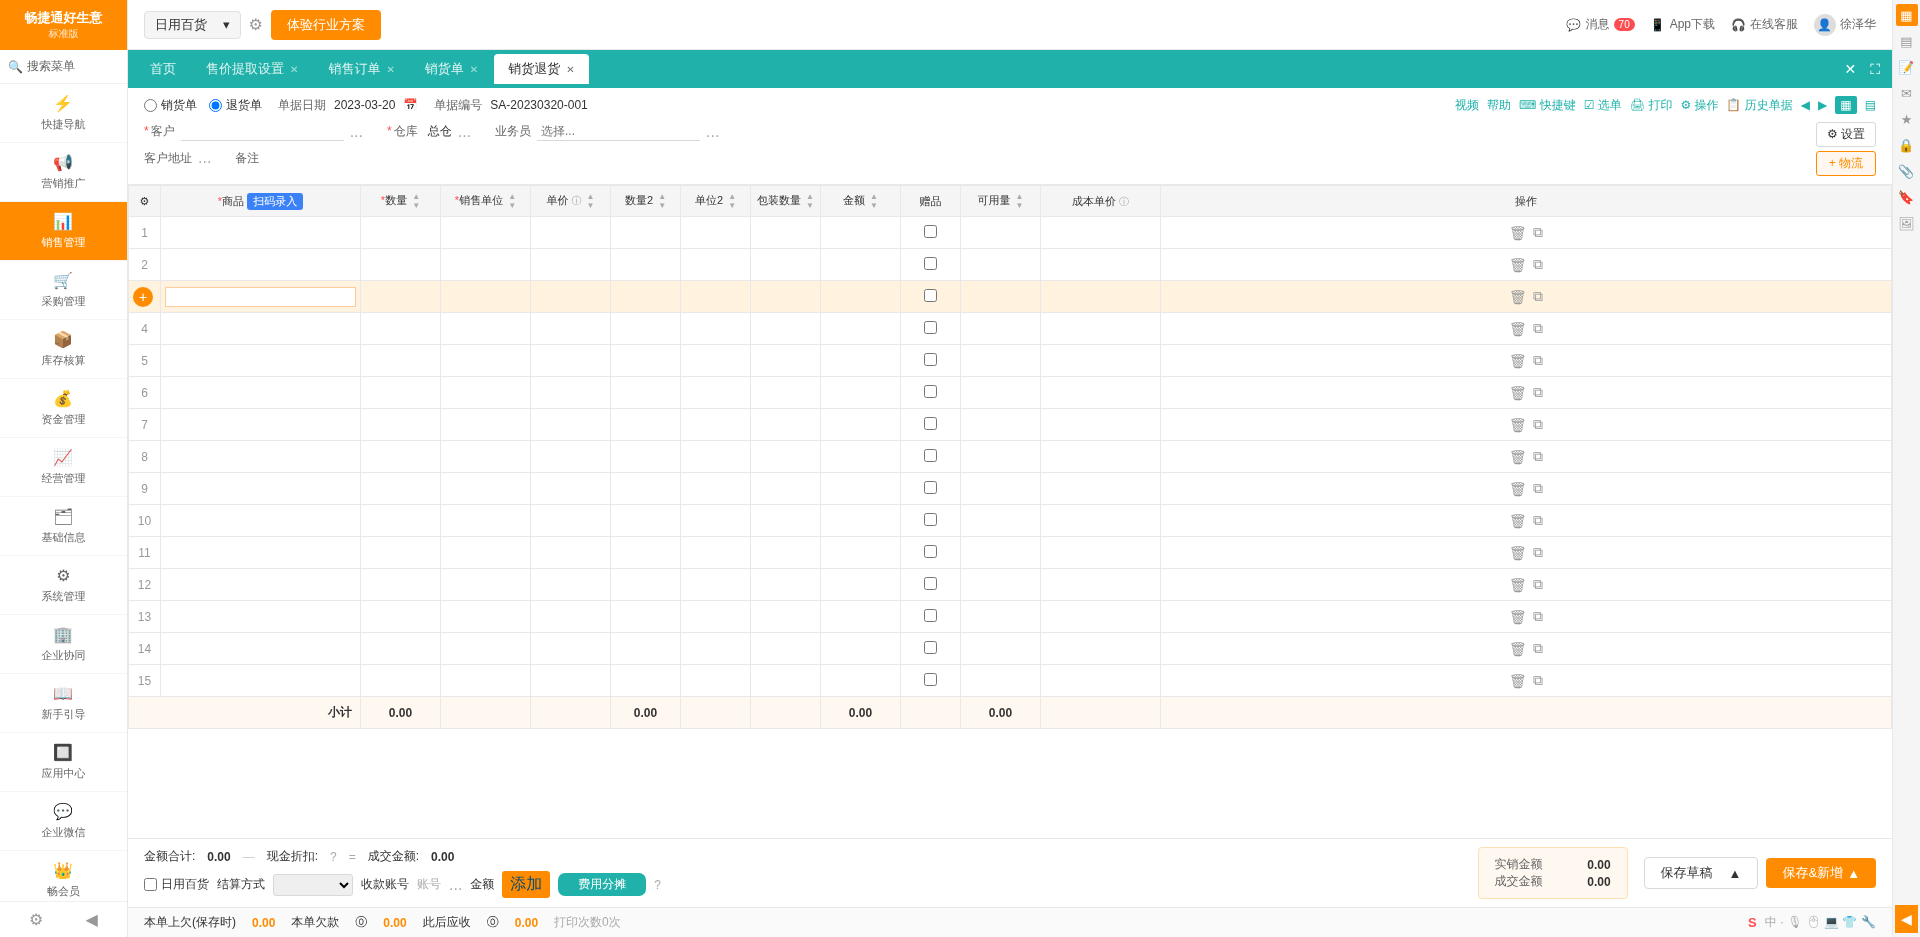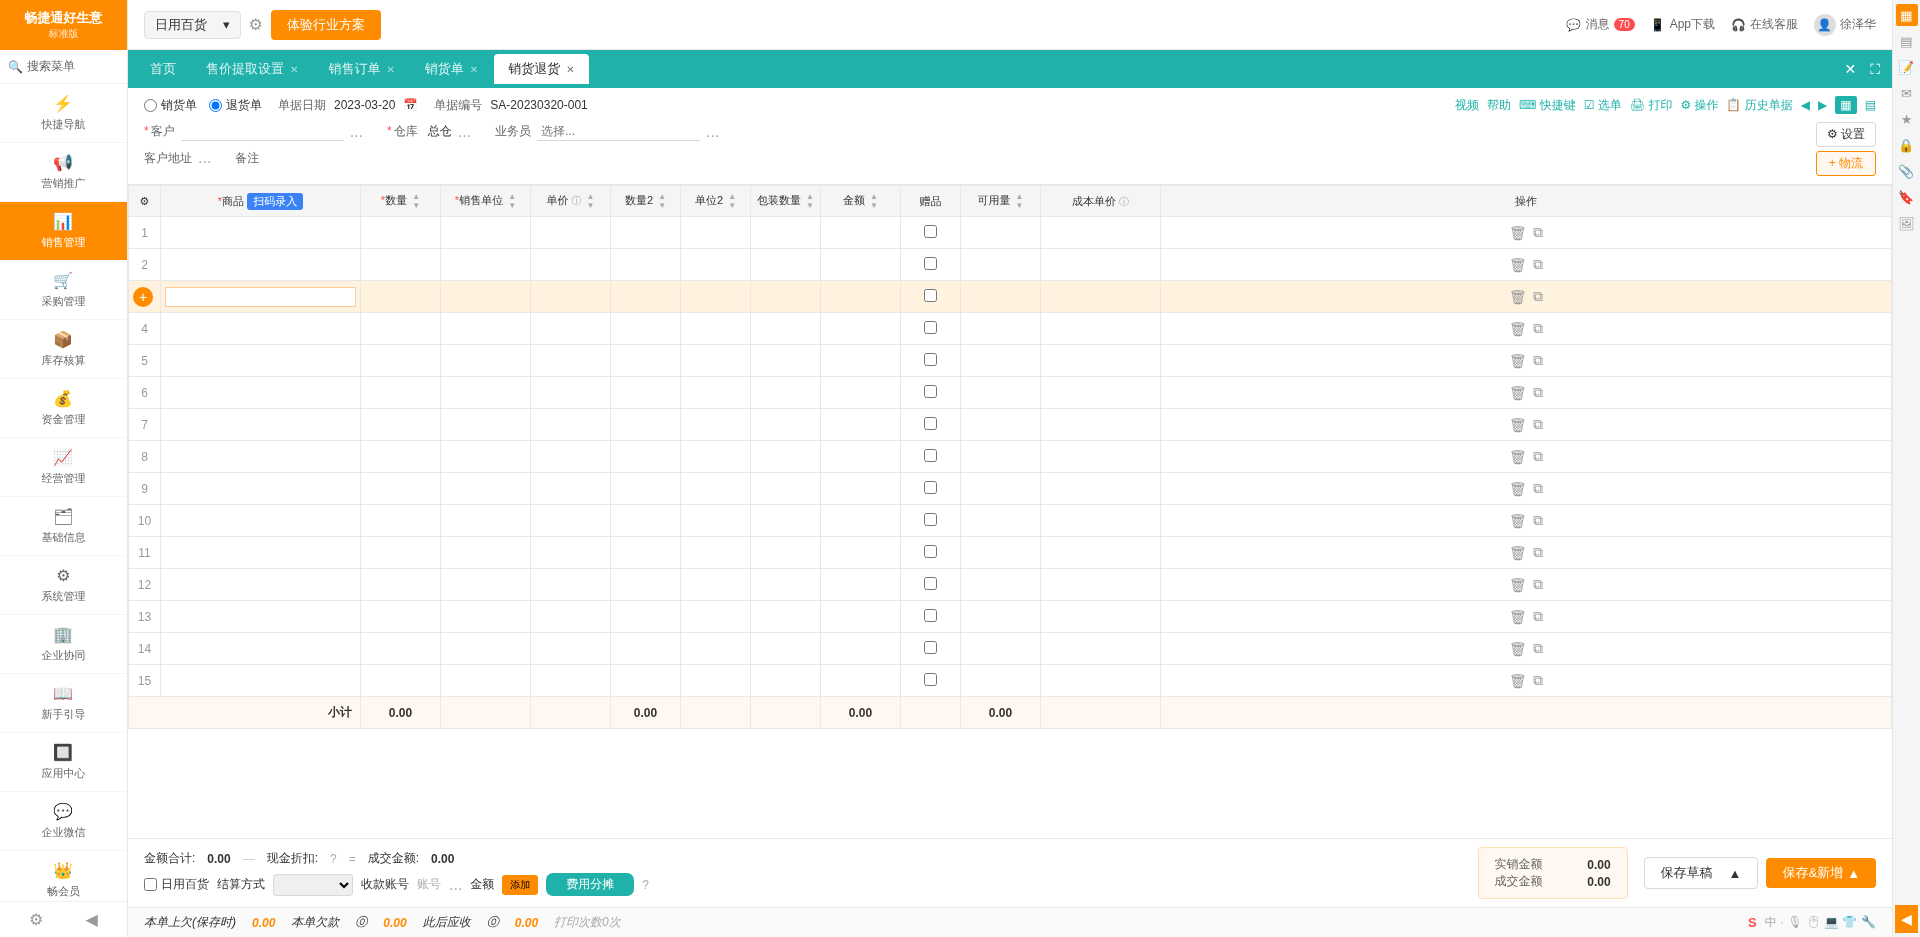--- a/index.html
+++ b/index.html
@@ -94,24 +94,24 @@
     .right-sidebar { width: 28px; background: #f5f5f5; border-left: 1px solid #e8e8e8; display: flex; flex-direction: column; align-items: center; padding: 4px 2px; gap: 4px; }
     .right-sidebar-icon { width: 22px; height: 22px; display: flex; align-items: center; justify-content: center; cursor: pointer; color: #999; font-size: 13px; border-radius: 2px; }
     .right-sidebar-icon.active-orange { background: #ff8c00; color: #fff; }
 
     .fee-btn { background: #20b2aa; color: #fff; border: none; padding: 3px 20px; border-radius: 7px; font-size: 12px; cursor: pointer; }
     .help-icon { color: #aaa; cursor: pointer; font-size: 12px; }
 
     .bottom-area { background: #fff; padding: 8px 16px; flex-shrink: 0; border-top: 1px solid #e8e8e8; }
     .payment-row { display: flex; align-items: center; gap: 8px; }
     .checkbox-label { display: flex; align-items: center; gap: 4px; cursor: pointer; }
-    .add-btn { background: #ff8c00; color: #000000; border: none; padding: 3px 8px; border-radius: 3px; font-size: 10px; cursor: pointer; }
+    .add-btn { background: #ff8c00; color: #0c4a6e; border: none; padding: 3px 8px; border-radius: 3px; font-size: 16px; cursor: pointer; }
 
     .final-bar { background: #fafafa; border-top: 1px solid #e8e8e8; padding: 6px 16px; display: flex; align-items: center; justify-content: space-between; flex-shrink: 0; }
-    .final-left { display: flex; align-items: center; gap: 16px; font-size: 12px; font-style: italic; }
+    .final-left { display: flex; align-items: center; gap: 16px; font-size: 12px; }
     .final-right { display: flex; align-items: center; gap: 8px; }
     .highlight-val { color: #ff8c00; font-weight: bold; }
   </style>
 </head>
 <body>
 
 <div class="sidebar">
   <div class="sidebar-logo">
     <div class="logo-title">畅捷通好生意</div>
     <div class="logo-sub">标准版</div>

